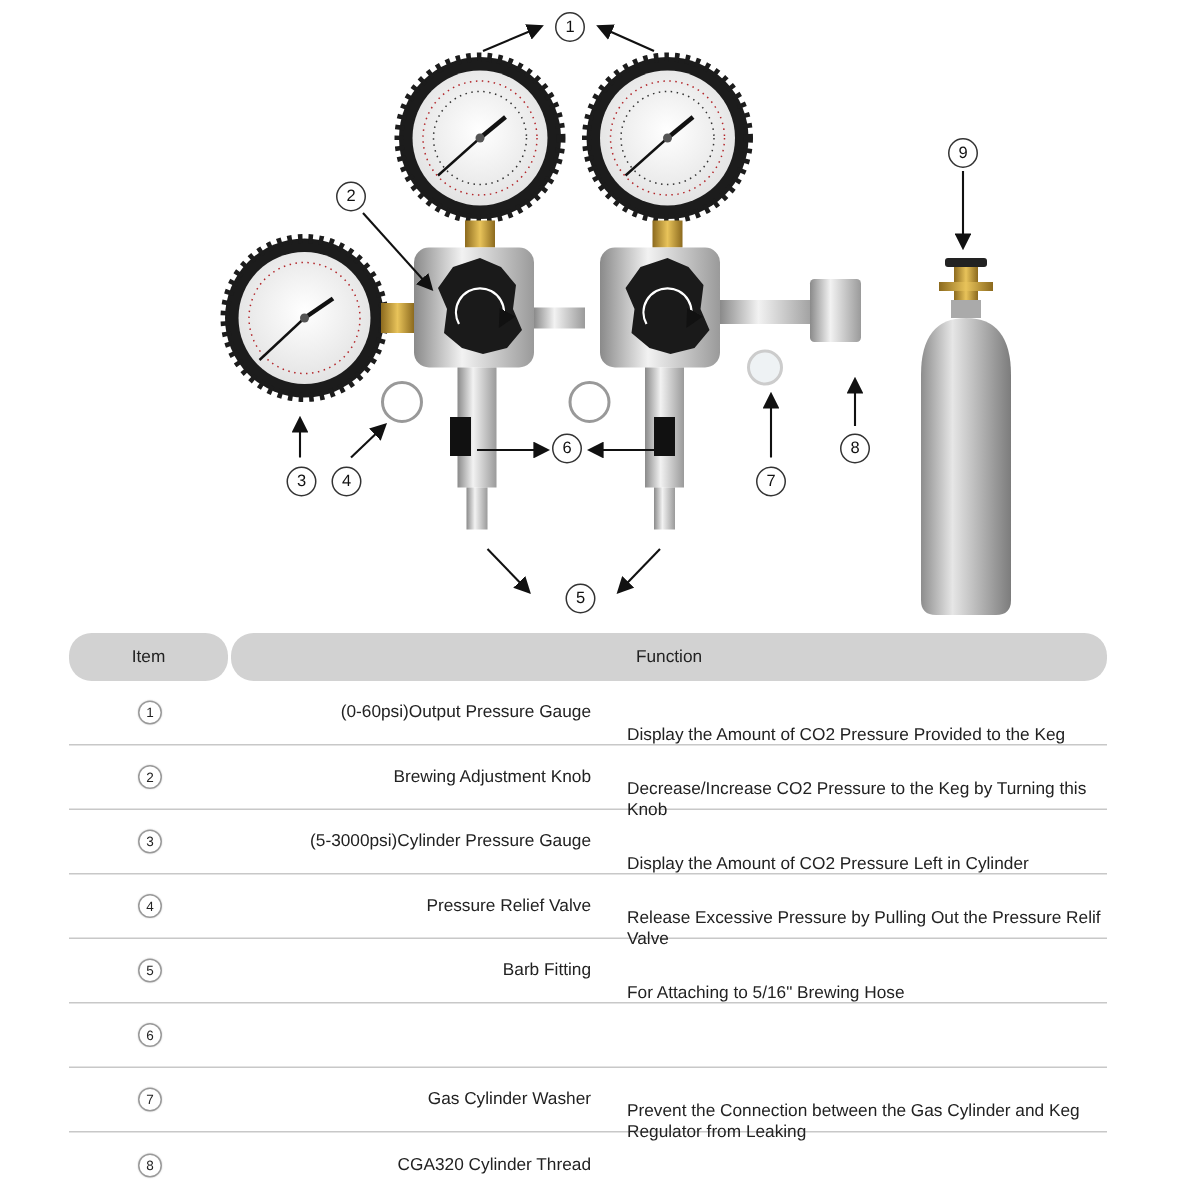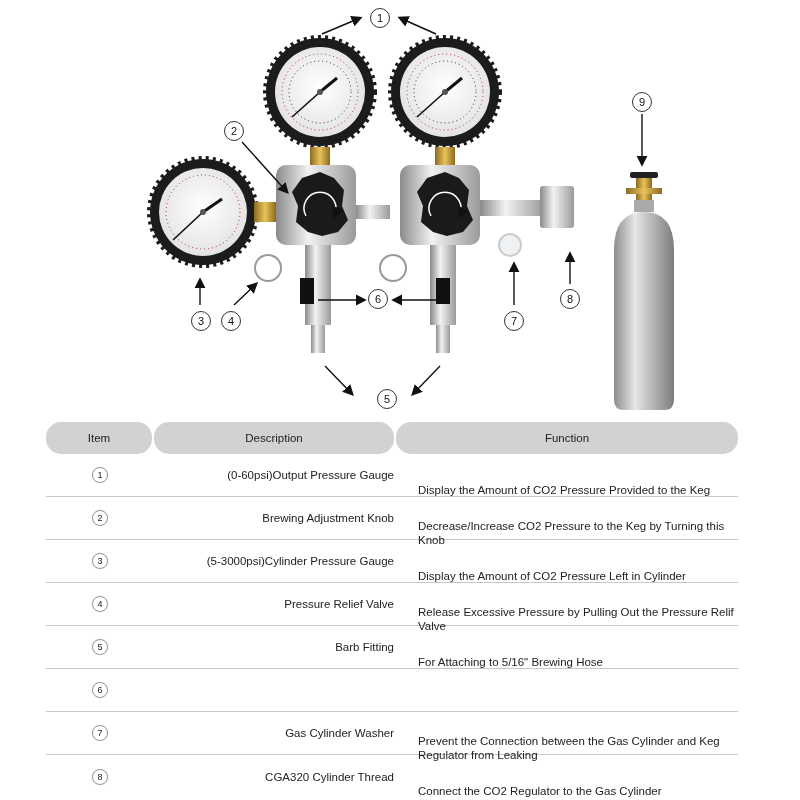--- a/index.html
+++ b/index.html
@@ -137,21 +137,20 @@
       <div class="callout" style="left: 368px; top: 289px;">6</div>
       <div class="callout" style="left: 504px; top: 311px;">7</div>
       <div class="callout" style="left: 560px; top: 289px;">8</div>
       <div class="callout" style="left: 632px; top: 92px;">9</div>
     </div>
 </div>
 
 <div class="table">
   <div class="thead">
     <div class="th c1">Item</div>
-    <div class="th c2">Description</div>
     <div class="th c3">Function</div>
   </div>
   <div id="tbody">
       <div class="row">
         <div class="cell c1">
           <div class="badge">1</div>
         </div>
         <div class="cell c2">(0-60psi)Output Pressure Gauge</div>
         <div class="cell c3">Display the Amount of CO2 Pressure Provided to the Keg</div>
       </div>
@@ -193,16 +192,15 @@
           <div class="badge">7</div>
         </div>
         <div class="cell c2">Gas Cylinder Washer</div>
         <div class="cell c3">Prevent the Connection between the Gas Cylinder and Keg Regulator from Leaking</div>
       </div>
       <div class="row">
         <div class="cell c1">
           <div class="badge">8</div>
         </div>
         <div class="cell c2">CGA320 Cylinder Thread</div>
-        <div class="cell c3">Connect the CO2 Regulator to the Gas Cylinder</div>
       </div>
     </div>
 </div>
 
 </body></html>

